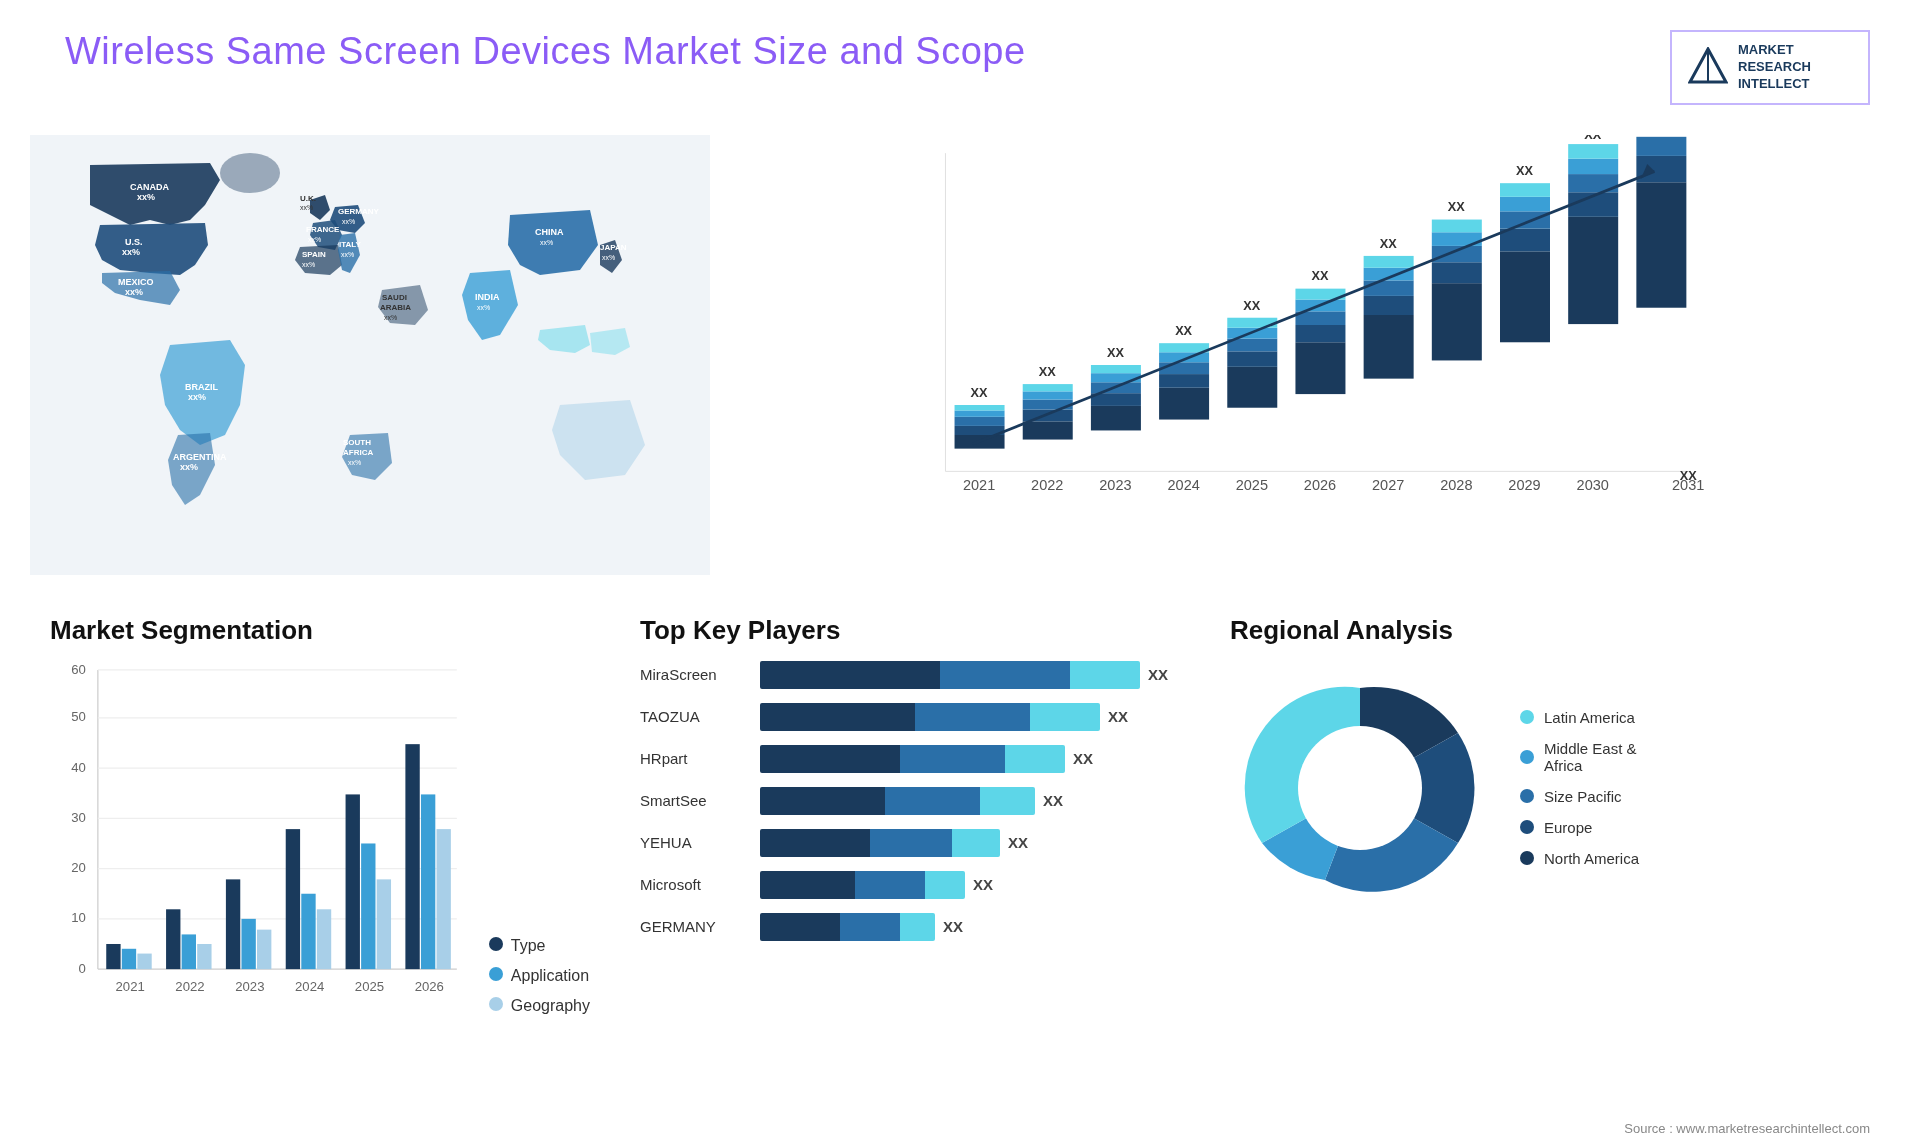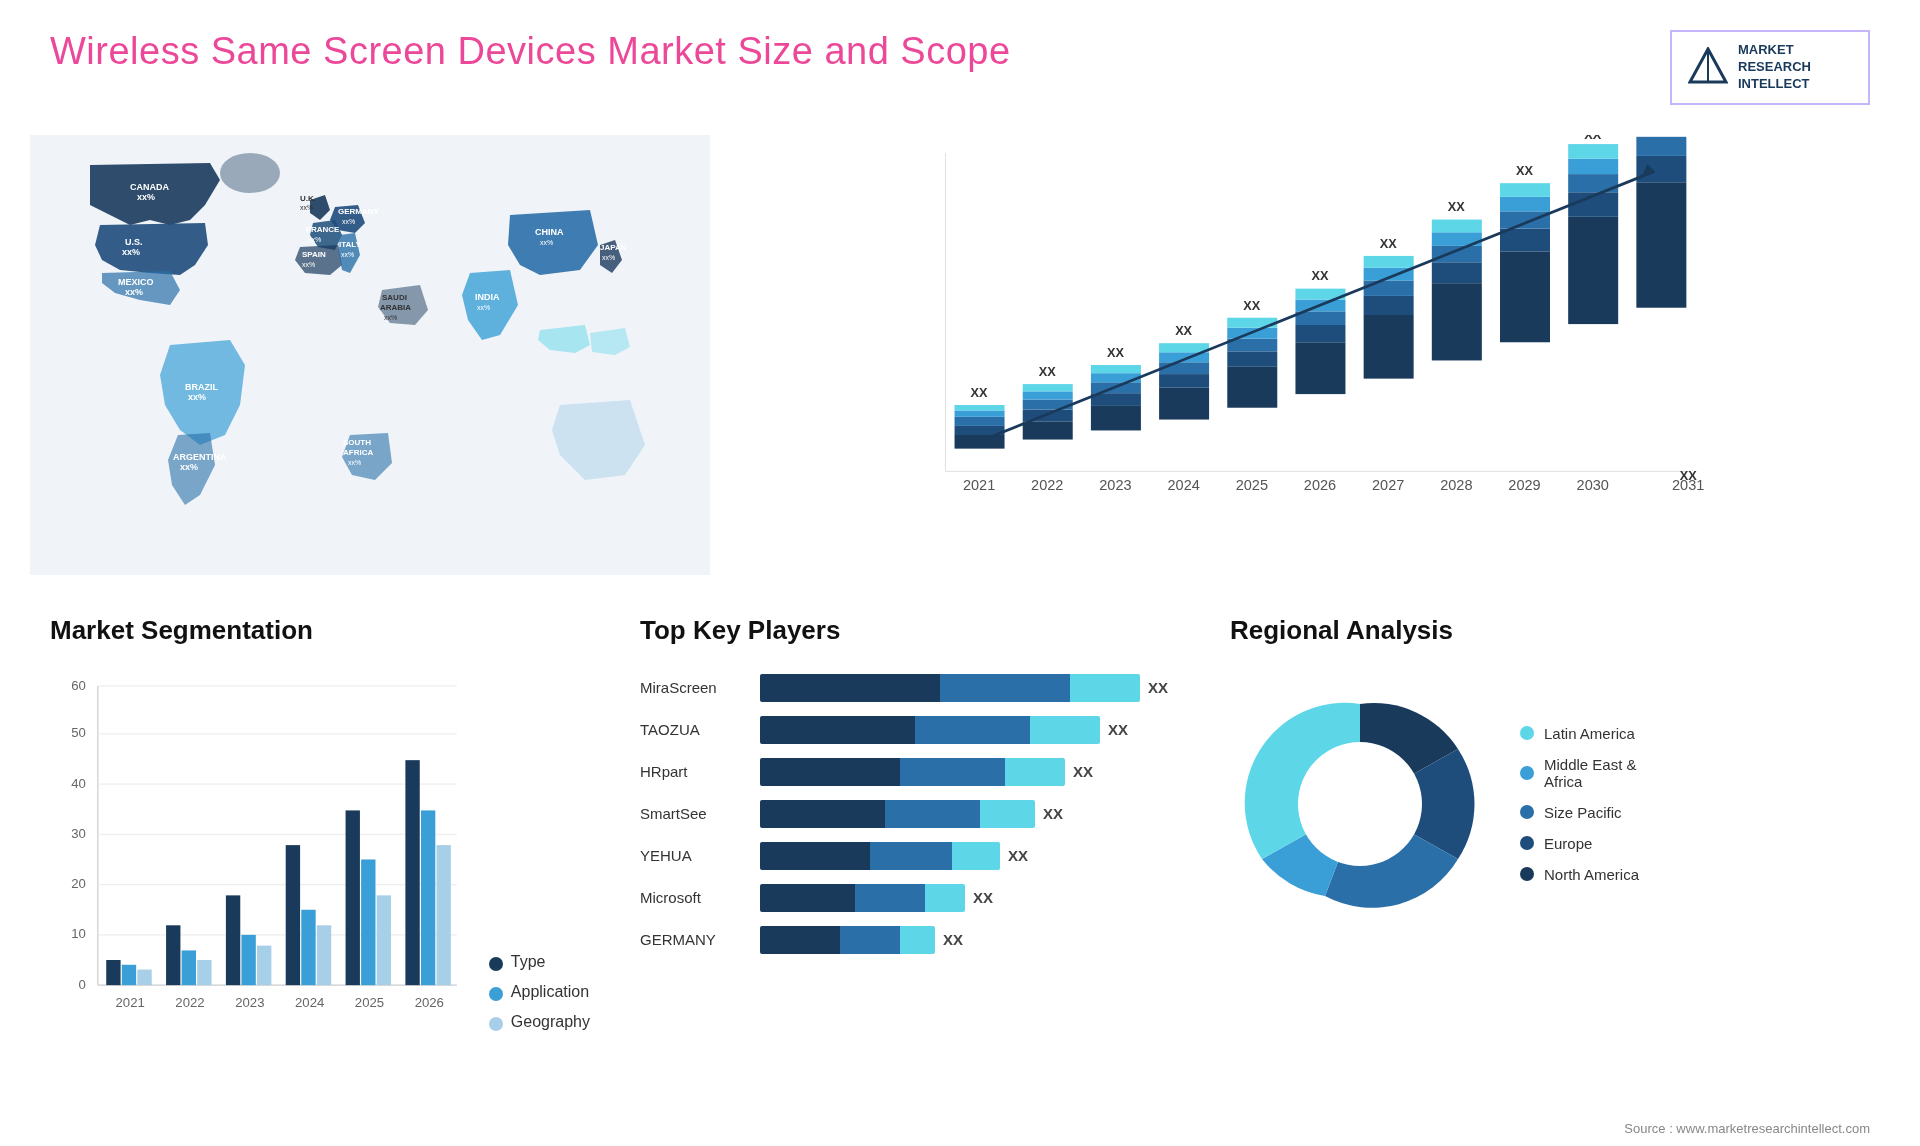--- a/index.html
+++ b/index.html
@@ -15,22 +15,23 @@
     
     .header {
       display: flex;
       justify-content: space-between;
       align-items: flex-start;
       padding: 30px 50px 10px 50px;
     }
     .main-title {
       font-size: 38px;
       font-weight: 300;
-      color: #ec4899;
+      color: #8b5cf6;
       letter-spacing: 0.5px;
+      margin-left: 15px;
     }
     .logo-box {
       display: flex;
       align-items: center;
       gap: 10px;
       border: 2px solid #c4b5fd;
       padding: 10px 16px;
       min-width: 200px;
     }
     .logo-icon {
@@ -84,41 +85,41 @@
 
     
     .segmentation-panel {
       flex: 0 0 580px;
       padding: 10px 20px;
     }
     .panel-title {
       font-size: 26px;
       font-weight: 700;
       color: #111;
-      margin-bottom: 28px;
+      margin-bottom: 12px;
     }
     .seg-chart-area {
       display: flex;
       align-items: flex-end;
       gap: 0;
     }
     .seg-chart-svg-wrap {
       flex: 1;
     }
     .seg-legend {
       display: flex;
       flex-direction: column;
       gap: 12px;
       padding-left: 20px;
       padding-bottom: 30px;
       justify-content: flex-end;
     }
     .legend-item {
       display: flex;
-      align-items: flex-end;
+      align-items: flex-start;
       gap: 8px;
       font-size: 16px;
       color: #333;
     }
     .legend-dot {
       width: 14px;
       height: 14px;
       border-radius: 50%;
       flex-shrink: 0;
     }

